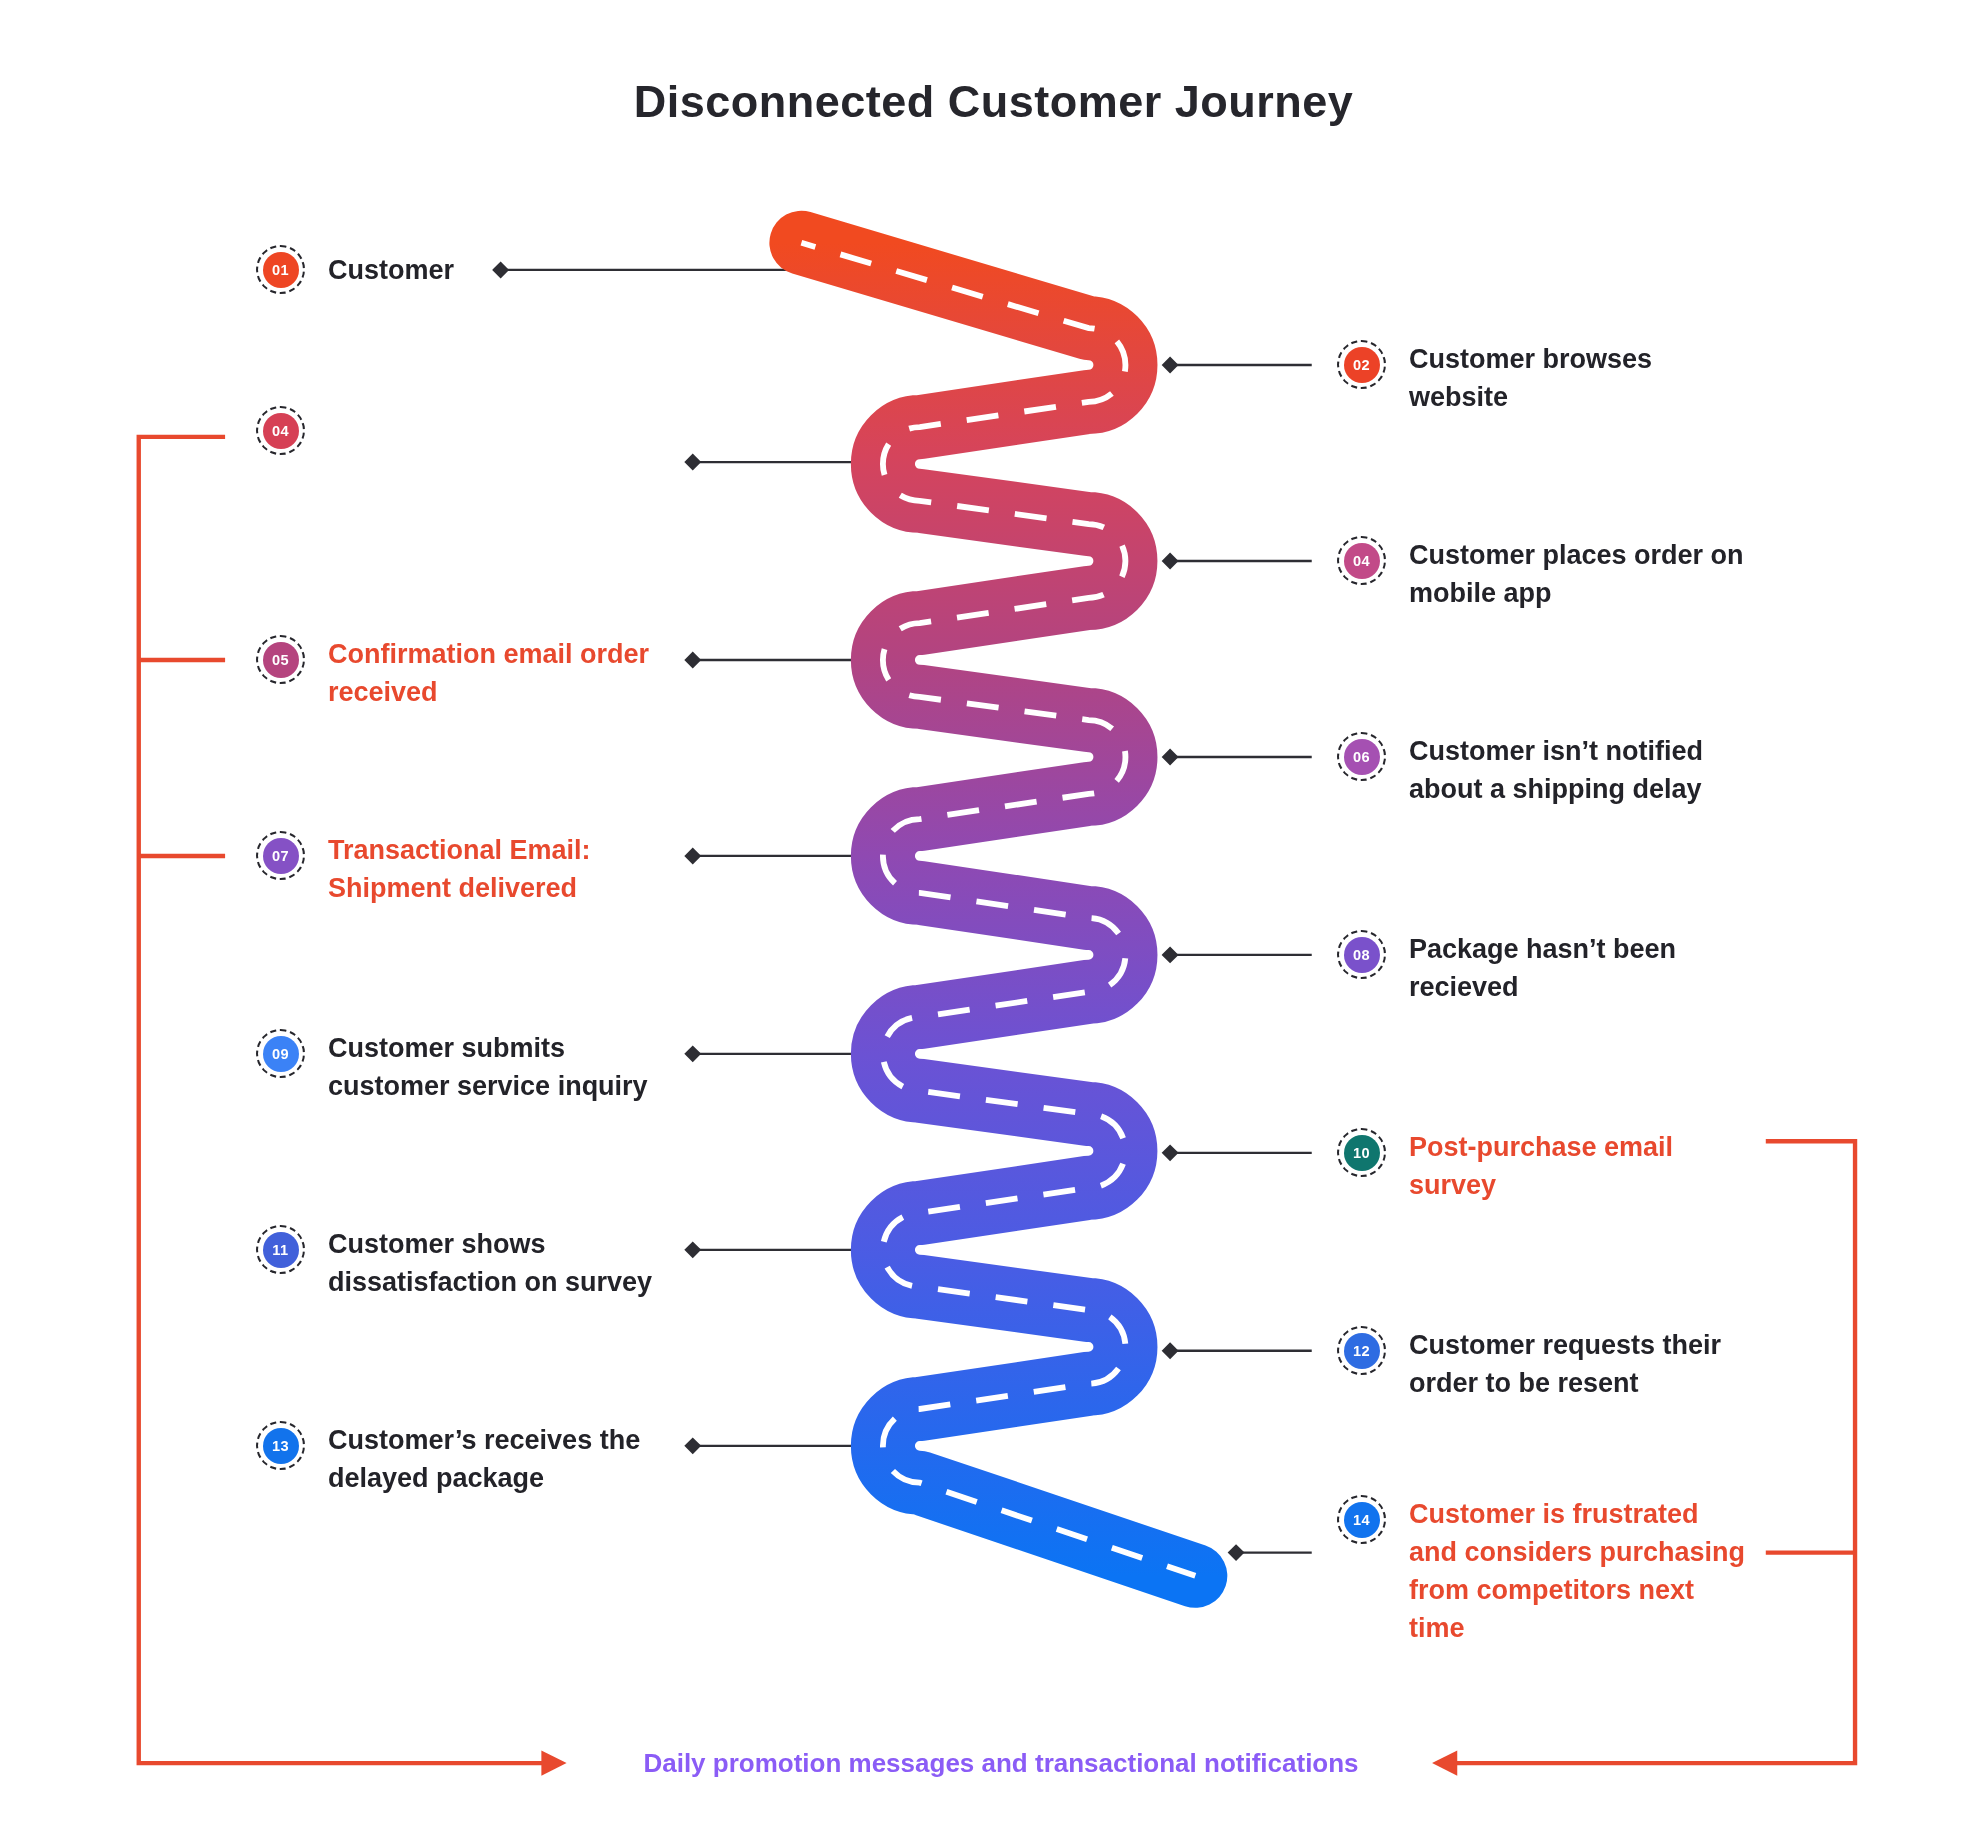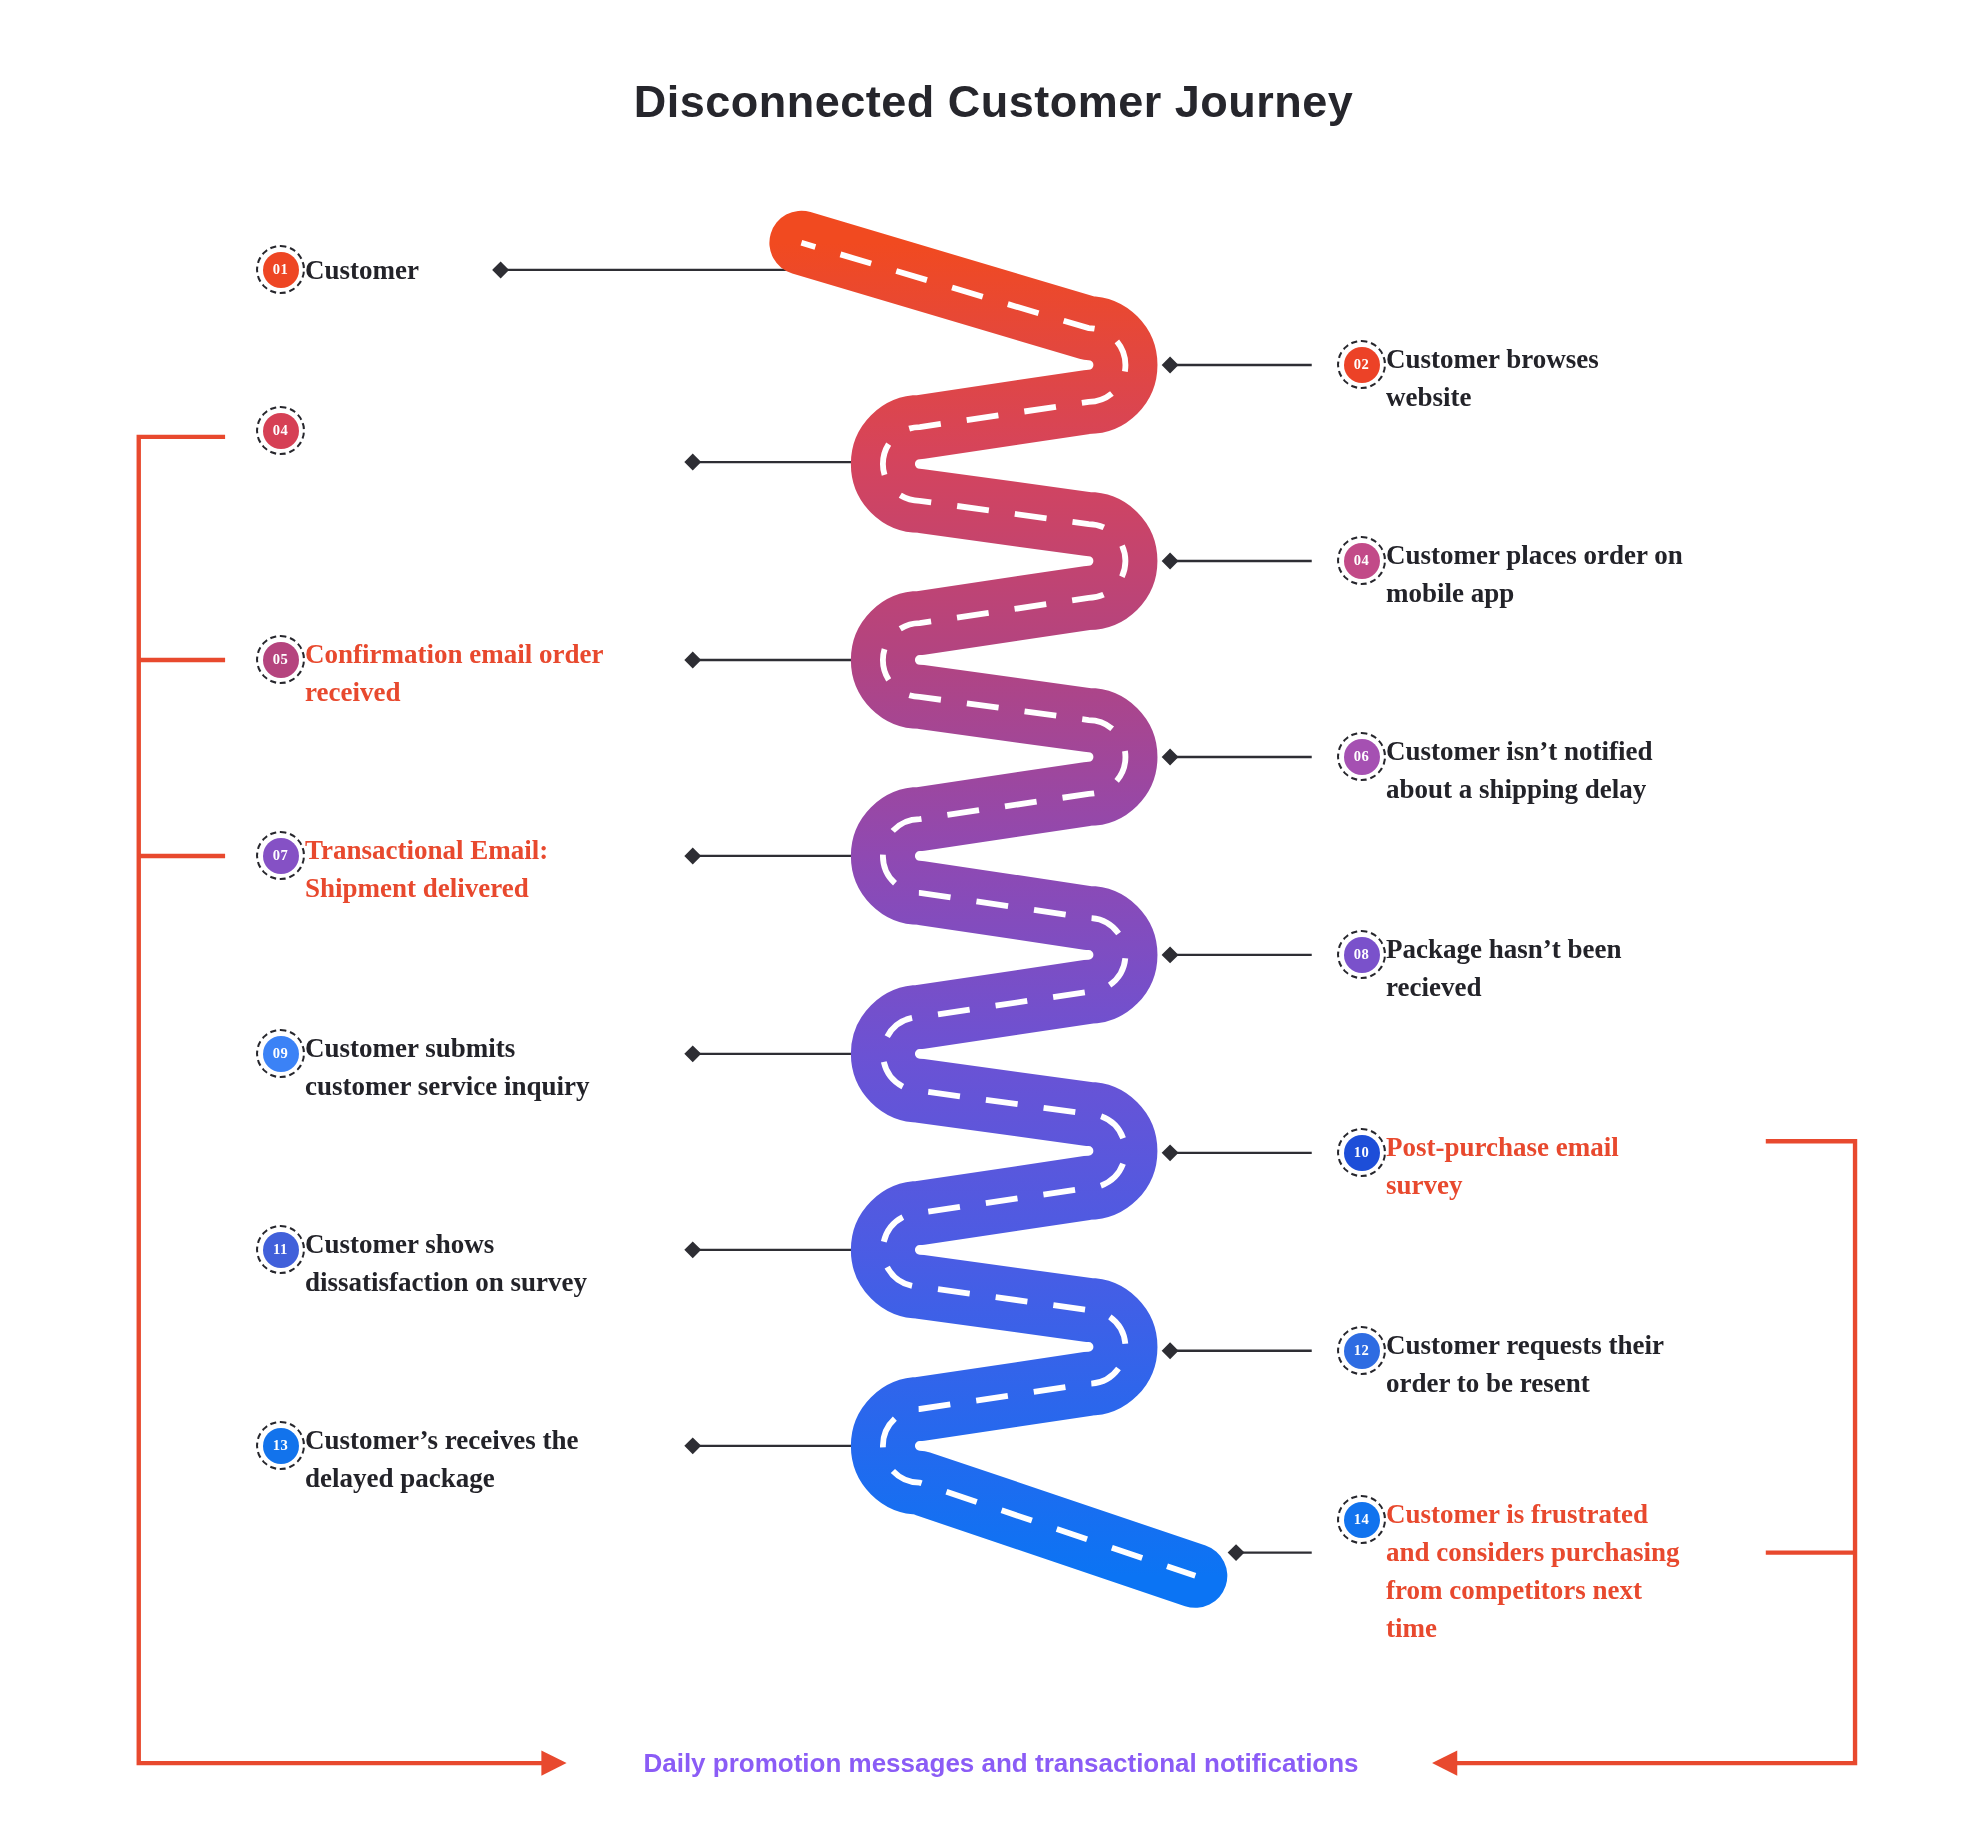--- a/index.html
+++ b/index.html
@@ -6,21 +6,21 @@
   .page{
     position:relative; width:1987px; height:1839px; background:#ffffff;
     font-family:"Liberation Sans", sans-serif; overflow:hidden;
   }
   .title{
     position:absolute; left:0; top:76px; width:1987px; text-align:center;
     font-size:45px; font-weight:700; color:#26262c; letter-spacing:0.5px;
   }
   .road-svg{position:absolute; left:0; top:0;}
   .steps-layer{position:absolute; inset:0;}
-  .step{position:absolute; display:flex; align-items:flex-start;font-family:Liberation Serif, serif;}
+  .step{position:absolute; display:flex; gap:23px; align-items:flex-start;}
   .step.single{align-items:center;}
   .ring{
     flex:0 0 auto; width:45px; height:45px; border:2.9px dashed #26262c; border-radius:50%;
     display:flex; align-items:center; justify-content:center;
   }
   .badge{
     width:36px; height:36px; border-radius:50%; display:flex; align-items:center; justify-content:center;
     color:#ffffff; font-size:14.6px; font-weight:700; letter-spacing:0.5px;
   }
   .label{
@@ -194,21 +194,21 @@
     <div class="step left">
       <span class="ring">
         <span class="badge num" style="background: #3b82f6;">09</span>
       </span>
       <div class="label">Customer submits
 customer service inquiry</div>
     </div>
 
     <div class="step right alert">
       <span class="ring">
-        <span class="badge num" style="background: #1d4ed8;">10</span>
+        <span class="badge num" style="background: #0f766e;">10</span>
       </span>
       <div class="label">Post-purchase email
 survey</div>
     </div>
 
     <div class="step left">
       <span class="ring">
         <span class="badge num" style="background: rgb(65, 96, 218);">11</span>
       </span>
       <div class="label">Customer shows

